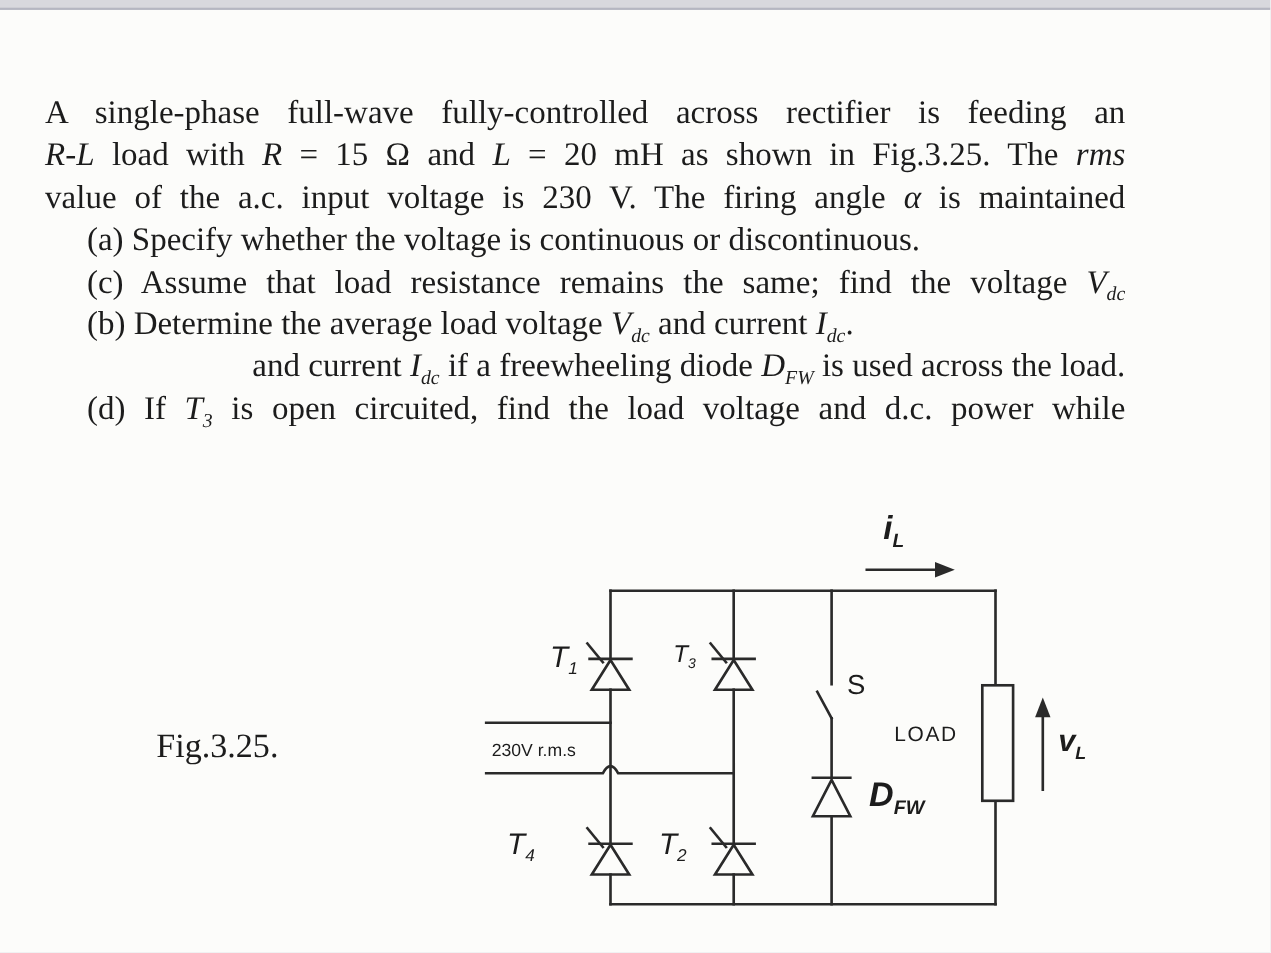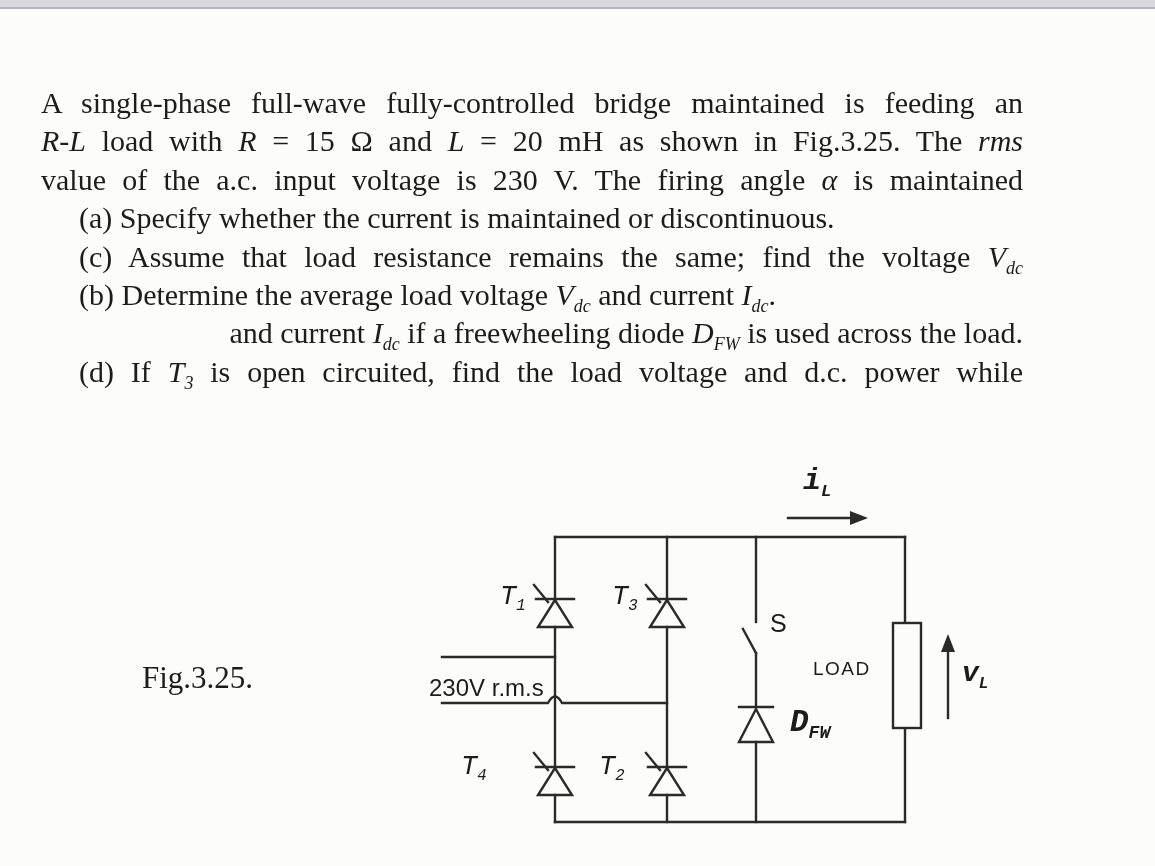--- a/index.html
+++ b/index.html
@@ -16,36 +16,36 @@
   .problem sub,.problem sup{line-height:0;}
   .problem sub{font-size:0.60em;}
   .problem sup{font-size:0.62em;}
   
   .fig-caption{position:absolute;left:142px;top:660px;font-size:31px;}
   svg.circuit{position:absolute;left:0;top:0;width:1155px;height:866px;}
   .wire{stroke:var(--stroke,#2a2a2a);stroke-width:2.4;fill:none;stroke-linecap:square;}
   .filled{fill:var(--stroke,#2a2a2a);stroke:none;}
   .loadrect{fill:#fcfcfa;}
   .flabel{position:absolute;white-space:nowrap;}
-  .math{font-family:Liberation Mono, monospace;font-style:italic;}
+  .math{font-family:Liberation Sans, sans-serif;font-style:italic;}
   .math sub{font-size:0.58em;line-height:0;}
   .bold{font-weight:bold;}
   .sans{font-family:"Liberation Sans",sans-serif;font-style:normal;}
 </style>
 </head>
 <body>
 
 <div class="page">
   <div class="top-strip"></div>
 
   <div class="problem">
-    <div class="line fill">A single-phase full-wave fully-controlled bridge maintained is feeding an</div>
+    <div class="line fill">A single-phase full-wave fully-controlled across rectifier is feeding an</div>
     <div class="line fill"><i>R-L</i> load with <i>R</i> = 15 Ω and <i>L</i> = 20 mH as shown in Fig.3.25. The <i>rms</i></div>
     <div class="line fill">value of the a.c. input voltage is 230 V. The firing angle <i>α</i> is maintained</div>
-    <div class="line ind1">(a) Specify whether the current is maintained or discontinuous.</div>
+    <div class="line ind1">(a) Specify whether the voltage is continuous or discontinuous.</div>
     <div class="line ind1 fill">(c) Assume that load resistance remains the same; find the voltage <i>V<sub>dc</sub></i></div>
     <div class="line ind1">(b) Determine the average load voltage <i>V<sub>dc</sub></i> and current <i>I<sub>dc</sub></i>.</div>
     <div class="line ind2">and current <i>I<sub>dc</sub></i> if a freewheeling diode <i>D<sub>FW</sub></i> is used across the load.</div>
     <div class="line ind1 fill">(d) If <i>T<sub>3</sub></i> is open circuited, find the load voltage and d.c. power while</div>
   </div>
 
   <div class="fig-caption">Fig.3.25.</div>
 
   <svg class="circuit" viewBox="0 0 1155 866">
 
@@ -113,23 +113,23 @@
 
     <g>
       <path class="wire" d="M948,718 V650"></path>
       <polygon class="filled" points="941,652 948,634 955,652"></polygon>
     </g>
   </svg>
 
   <span class="flabel math bold" style="left:803px;top:464px;font-size:30px;"><span>i</span><sub>L</sub></span>
 
   <span class="flabel math" style="left:500px;top:582px;font-size:27px;"><span>T</span><sub>1</sub></span>
-  <span class="flabel math" style="left:612px;top:582px;font-size:27px;"><span>T</span><sub>3</sub></span>
+  <span class="flabel math" style="left:612px;top:582px;font-size:22px;"><span>T</span><sub>3</sub></span>
   <span class="flabel math" style="left:461px;top:752px;font-size:27px;"><span>T</span><sub>4</sub></span>
   <span class="flabel math" style="left:599px;top:752px;font-size:27px;"><span>T</span><sub>2</sub></span>
 
   <span class="flabel sans" style="left:770px;top:609px;font-size:25px;">S</span>
   <span class="flabel sans" style="left:813px;top:658px;font-size:19px;letter-spacing:1.5px;">LOAD</span>
-  <span class="flabel sans" style="left:429px;top:674px;font-size:24px;">230V r.m.s</span>
+  <span class="flabel sans" style="left:447px;top:674px;font-size:16px;">230V r.m.s</span>
 
   <span class="flabel math bold" style="left:790px;top:705px;font-size:31px;"><span>D</span><sub>FW</sub></span>
   <span class="flabel math bold" style="left:962px;top:658px;font-size:28px;"><span>v</span><sub>L</sub></span>
 </div>
 
 </body></html>

